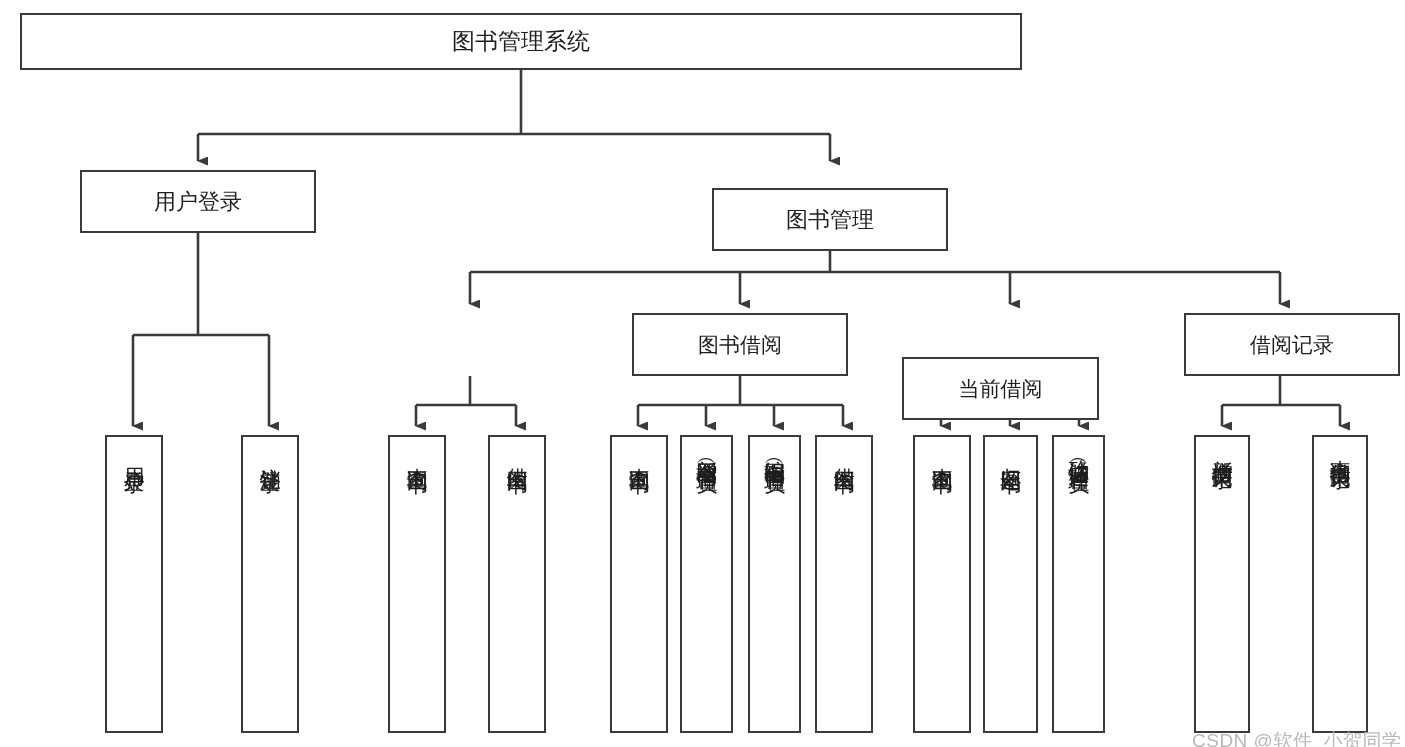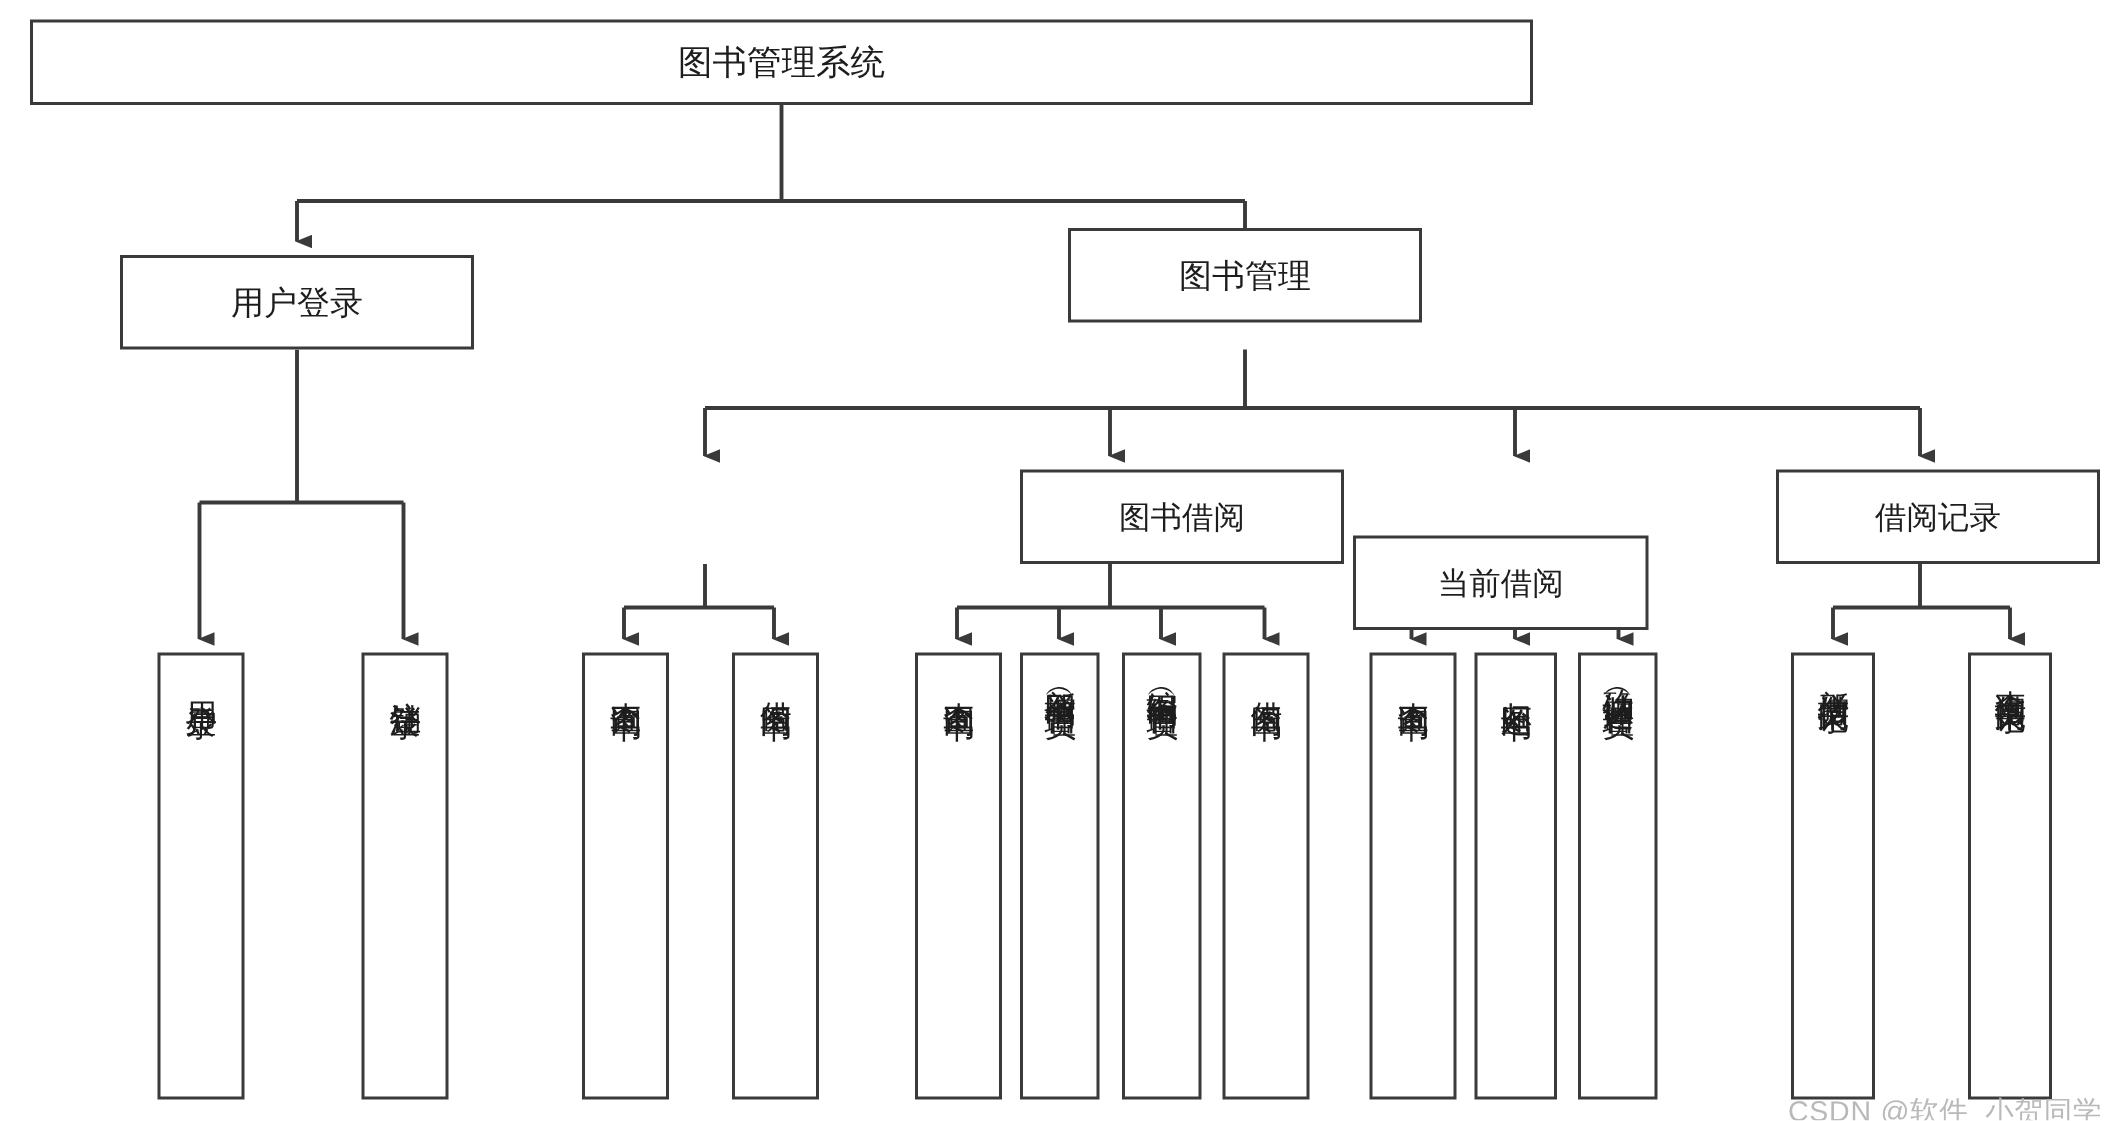--- a/index.html
+++ b/index.html
@@ -31,21 +31,20 @@
     position: absolute;
     box-sizing: border-box;
     background: #ffffff;
     border: 2px solid #3a3a3a;
     display: flex;
     align-items: center;
     justify-content: center;
     text-align: center;
     color: #1d1d1d;
     z-index: 2;
-    font-family: Liberation Serif, serif;
   }
   .node-root {
     font-size: 23px;
   }
   .node-l2 {
     font-size: 22px;
   }
   .node-l3 {
     font-size: 21px;
   }
@@ -130,25 +129,25 @@
     </g>
   </svg>
 
   <div class="node node-root" style="left:20px; top:13px; width:1002px; height:57px;">
     <span>图书管理系统</span>
   </div>
 
   <div class="node node-l2" style="left:80px; top:170px; width:236px; height:63px;">
     <span>用户登录</span>
   </div>
-  <div class="node node-l2" style="left:712px; top:152px; width:236px; height:63px;">
+  <div class="node node-l2" style="left:712px; top:188px; width:236px; height:63px;">
     <span>图书管理</span>
   </div>
 
-  <div class="node node-l3" style="left:632px; top:313px; width:216px; height:63px;margin-left:48px;">
+  <div class="node node-l3" style="left:632px; top:313px; width:216px; height:63px;">
     <span>图书借阅</span>
   </div>
   <div class="node node-l3" style="left:902px; top:313px; width:197px; height:63px;margin-top:44px;">
     <span>当前借阅</span>
   </div>
   <div class="node node-l3" style="left:1172px; top:313px; width:216px; height:63px;margin-left:12px;">
     <span>借阅记录</span>
   </div>
 
   <div class="node node-leaf" style="left:105px; top:435px; width:58px; height:298px;">

